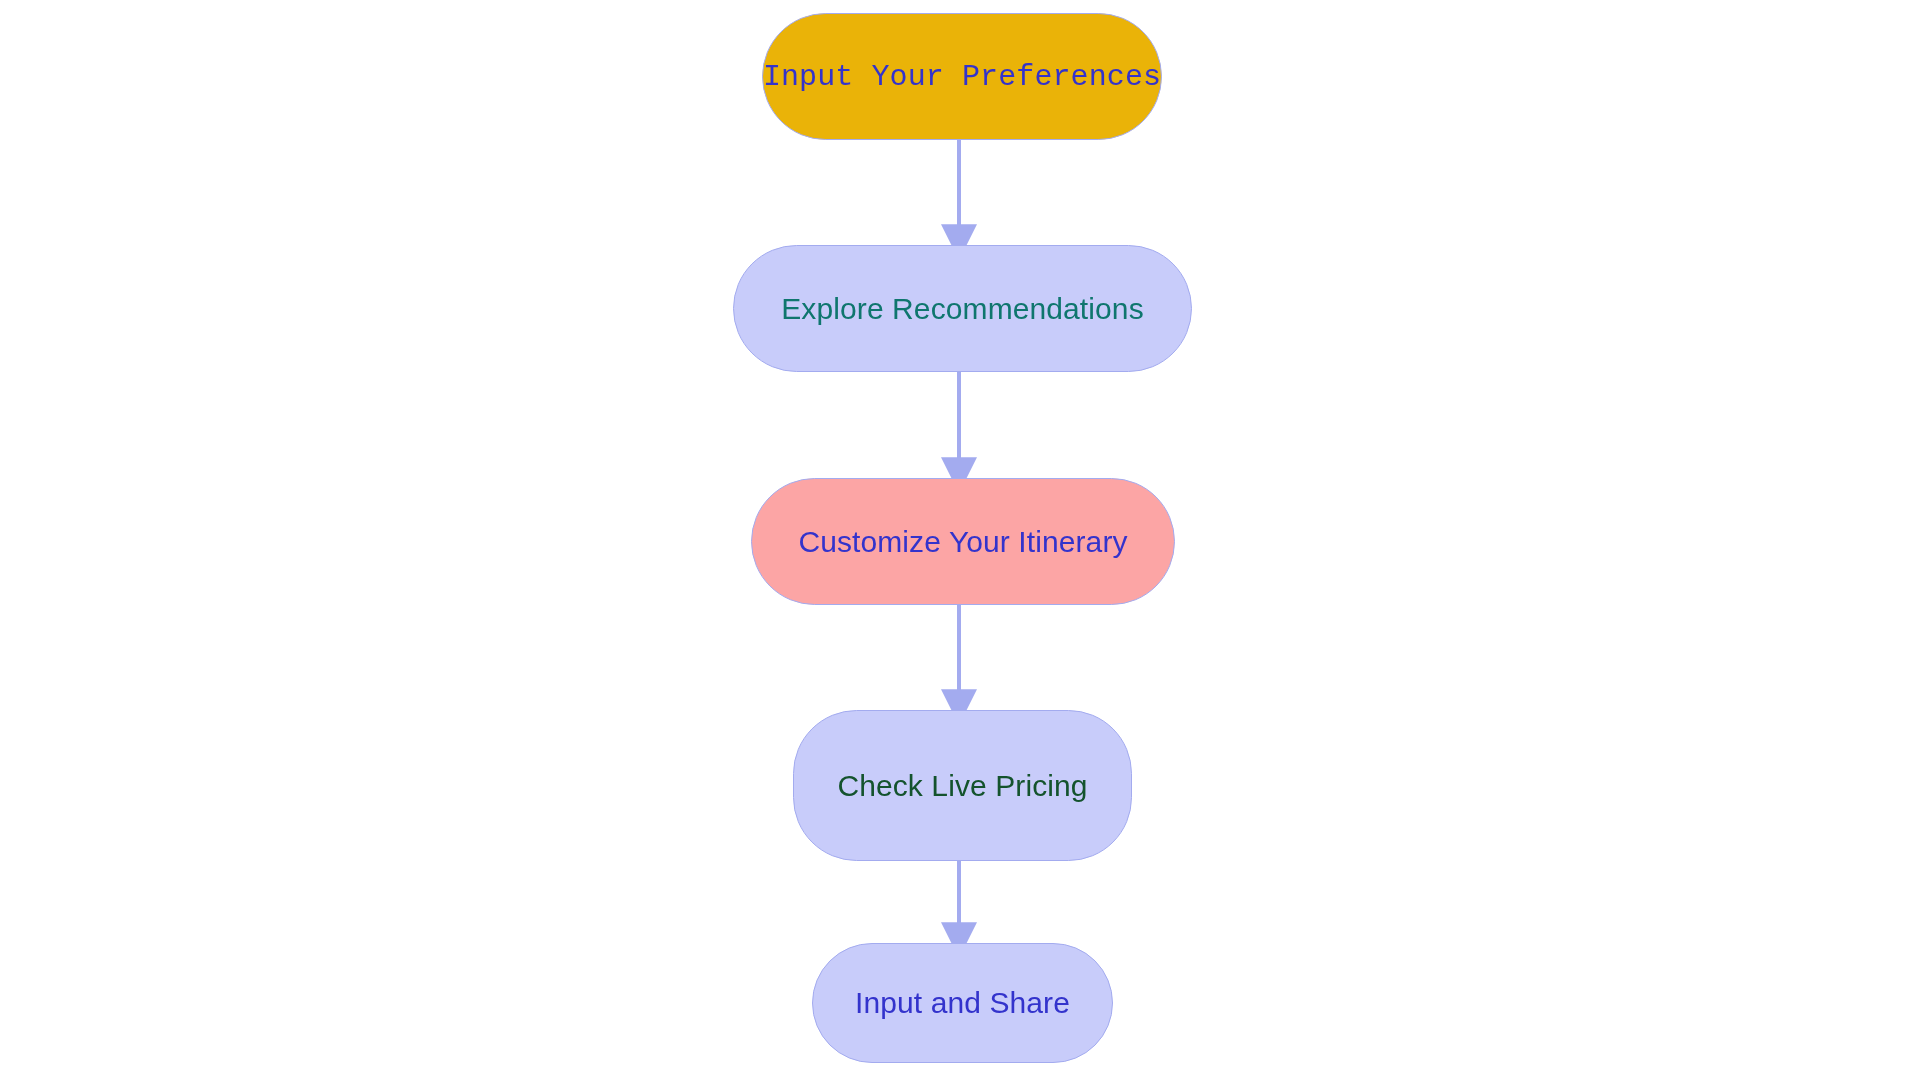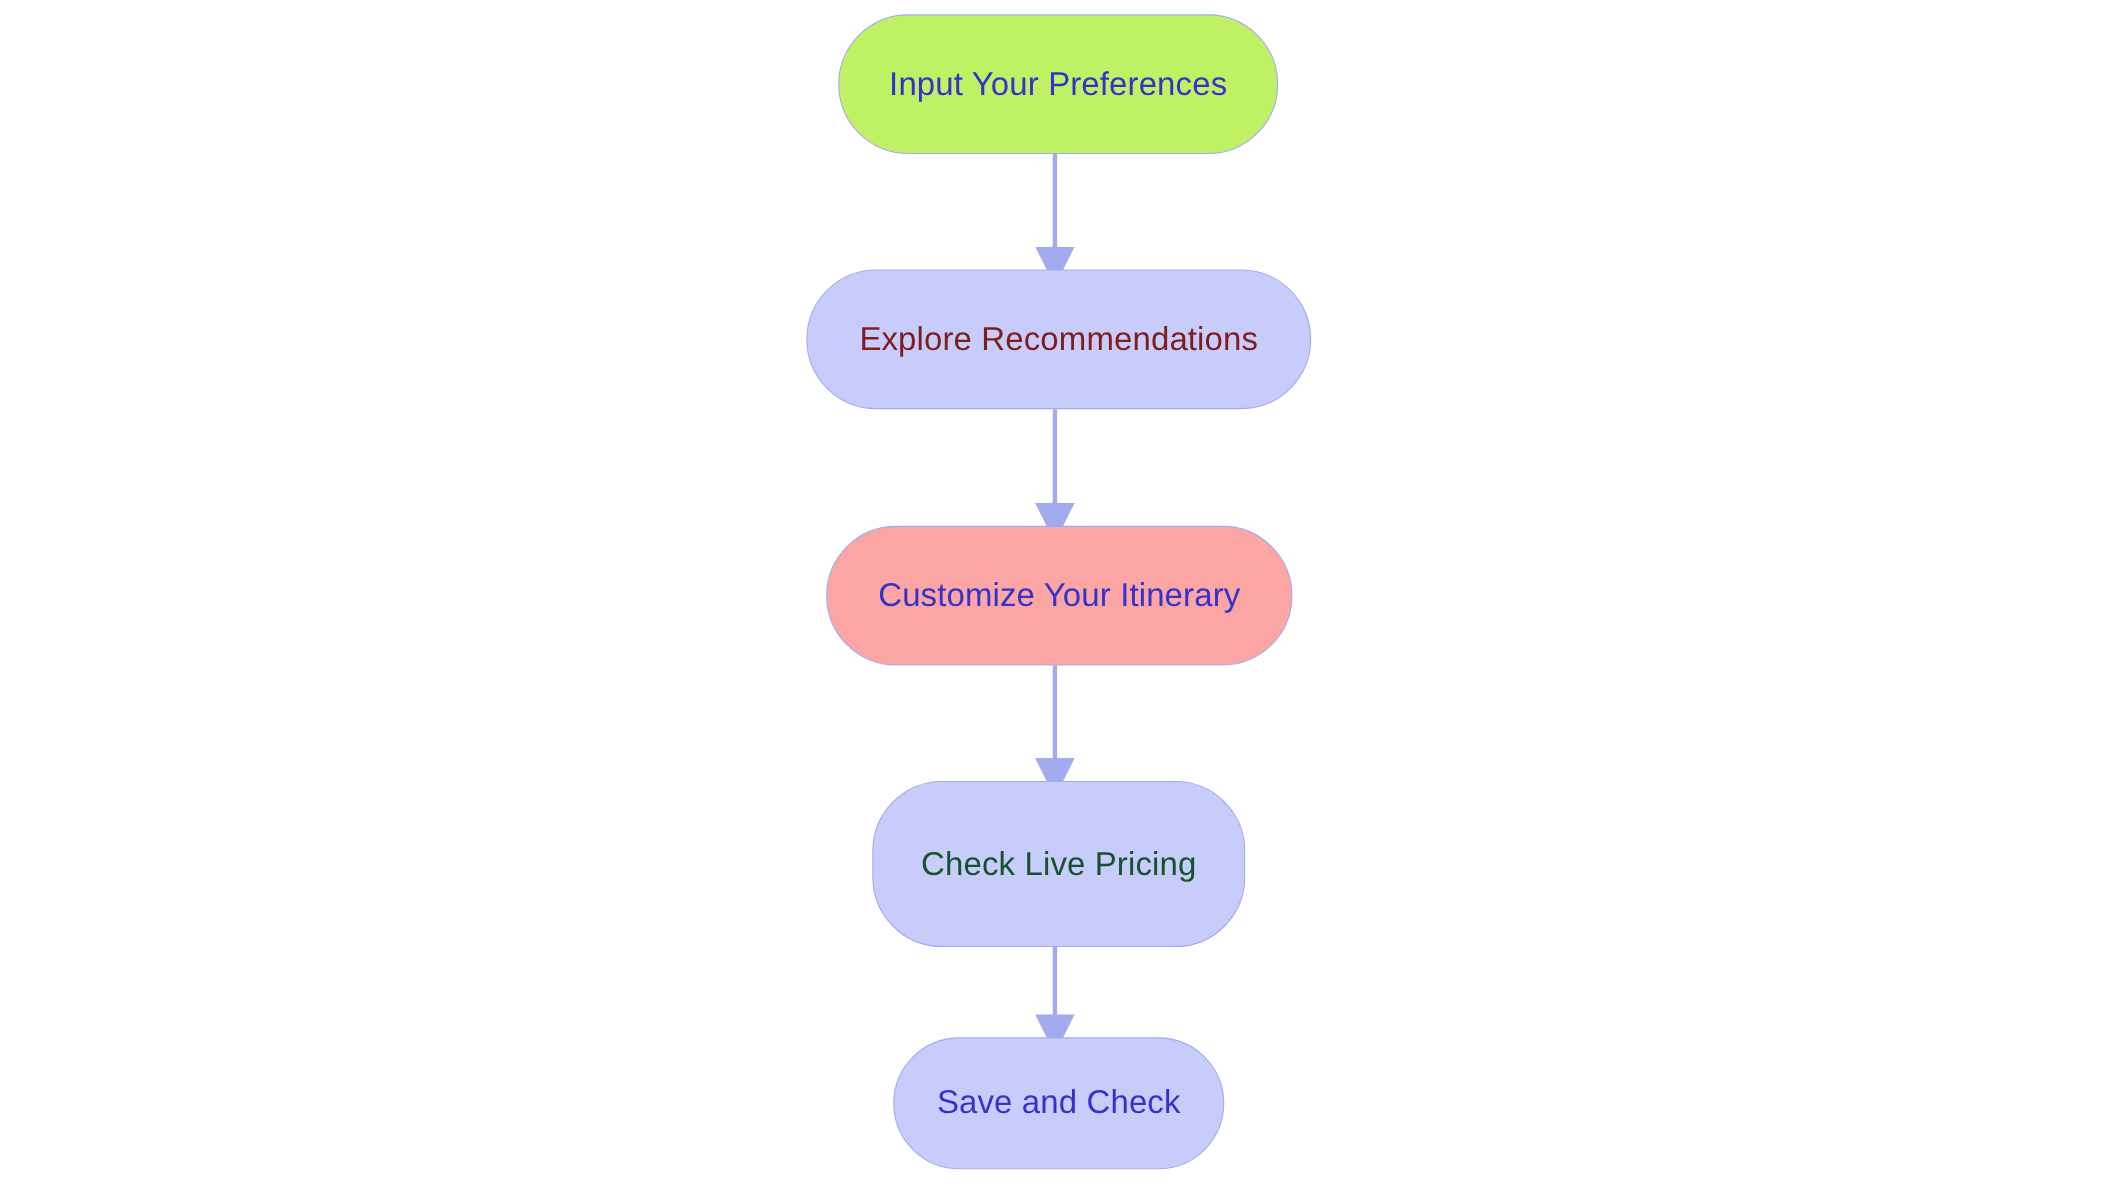--- a/index.html
+++ b/index.html
@@ -81,34 +81,34 @@
     <g>
       <line x1="959" y1="605" x2="959" y2="690" stroke="#a3abef" stroke-width="4" marker-end="url(#arrowhead)"></line>
     </g>
     <g>
       <line x1="959" y1="838" x2="959" y2="923" stroke="#a3abef" stroke-width="4" marker-end="url(#arrowhead)"></line>
     </g>
   </svg>
 
   <div class="node-layer">
 
-    <div class="flow-node" id="n1" style="left: 762px; top: 13px; width: 400px; height: 127px; border-radius: 63.5px; background: #bef264; border-color: rgb(163, 171, 239); color: rgb(51, 51, 204);">
+    <div class="flow-node" id="n1" style="left: 762px; top: 13px; width: 400px; height: 127px; border-radius: 63.5px; background: #eab308; border-color: rgb(163, 171, 239); color: rgb(51, 51, 204); font-family: Liberation Mono, monospace;">
       <span class="node-label">Input Your Preferences</span>
     </div>
 
-    <div class="flow-node" id="n2" style="left: 733px; top: 245px; width: 459px; height: 127px; border-radius: 63.5px; background: rgb(200, 204, 250); border-color: rgb(163, 171, 239); color: #7f1d1d;">
+    <div class="flow-node" id="n2" style="left: 733px; top: 245px; width: 459px; height: 127px; border-radius: 63.5px; background: rgb(200, 204, 250); border-color: rgb(163, 171, 239); color: #0f766e;">
       <span class="node-label">Explore Recommendations</span>
     </div>
 
     <div class="flow-node" id="n3" style="left: 751px; top: 478px; width: 424px; height: 127px; border-radius: 63.5px; background: #fca5a5; border-color: rgb(163, 171, 239); color: rgb(51, 51, 204);">
       <span class="node-label">Customize Your Itinerary</span>
     </div>
 
     <div class="flow-node" id="n4" style="left: 793px; top: 710px; width: 339px; height: 151px; border-radius: 63.5px; background: rgb(200, 204, 250); border-color: rgb(163, 171, 239); color: #14532d;">
       <span class="node-label">Check Live Pricing</span>
     </div>
 
     <div class="flow-node" id="n5" style="left: 812px; top: 943px; width: 301px; height: 120px; border-radius: 60px; background: rgb(200, 204, 250); border-color: rgb(163, 171, 239); color: rgb(51, 51, 204);">
-      <span class="node-label">Save and Check</span>
+      <span class="node-label">Input and Share</span>
     </div>
 
   </div>
 </div>
 
 </body></html>

